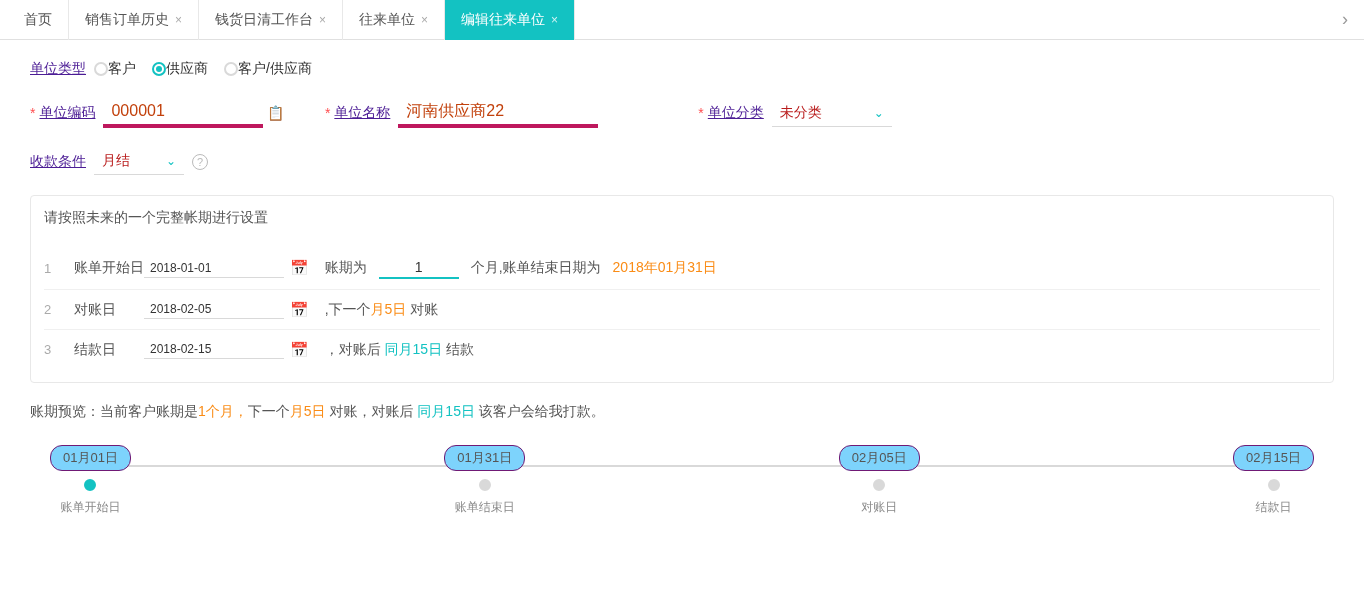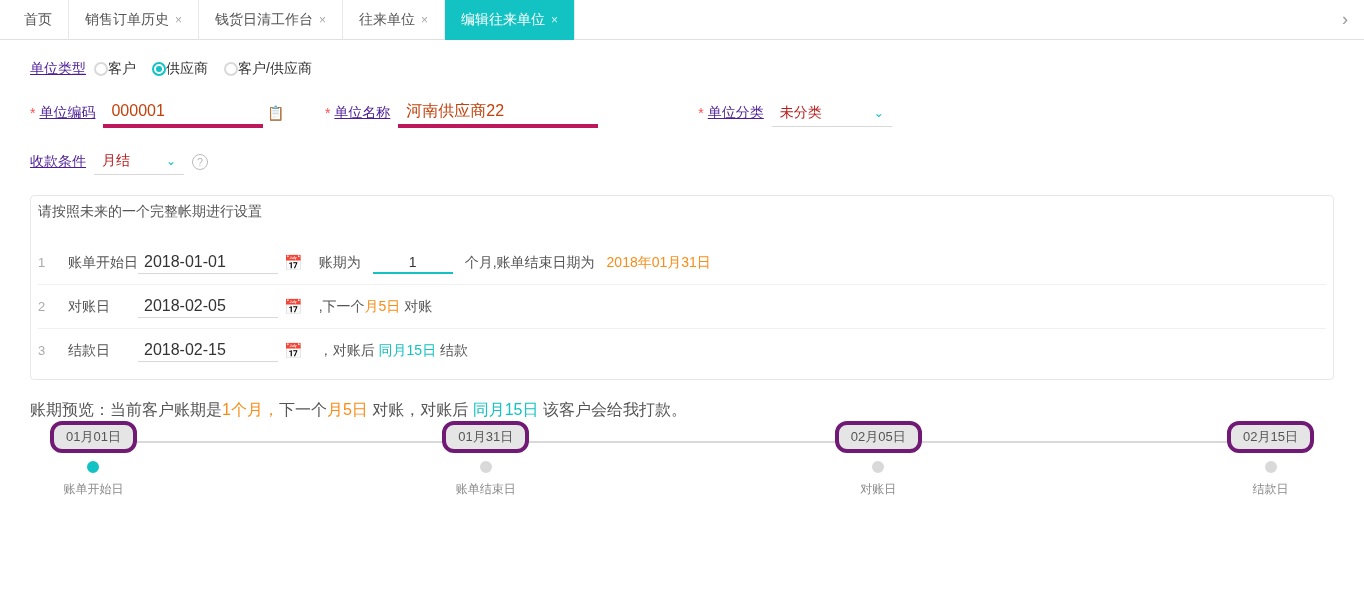--- a/index.html
+++ b/index.html
@@ -155,21 +155,21 @@
       justify-content: center;
       font-size: 11px;
       cursor: pointer;
       margin-left: 8px;
     }
 
     
     .card {
       border: 1px solid #e8e8e8;
       border-radius: 4px;
-      padding: 7px;
+      padding: 13px;
       margin-bottom: 20px;
       background: #fff;
     }
     .card-title {
       font-size: 14px;
       color: #555;
       margin-bottom: 20px;
     }
 
     
@@ -193,21 +193,21 @@
       color: #555;
     }
     .row-input-wrap {
       display: flex;
       align-items: center;
     }
     .row-input {
       border: none;
       border-bottom: 1px solid #d9d9d9;
       padding: 2px 6px;
-      font-size: 16px;
+      font-size: 12px;
       outline: none;
       width: 140px;
       color: #333;
     }
     .cal-icon {
       color: #13c2c2;
       margin-left: 6px;
       cursor: pointer;
       font-size: 15px;
     }
@@ -230,21 +230,22 @@
       outline: none;
       color: #333;
       text-align: center;
     }
     .highlight-orange { color: #fa8c16; }
     .highlight-teal { color: #13c2c2; }
 
     
     .preview-text {
       color: #555;
-      font-size: 16px;
+      font-size: 14px;
+      margin-bottom: 24px;
     }
     .timeline-items {
       display: flex;
       align-items: flex-start;
       width: 100%;
       justify-content: space-between;
       position: relative;
       z-index: 1;
     }
     .timeline-node {
@@ -256,22 +257,22 @@
       width: 12px;
       height: 12px;
       border-radius: 50%;
       background: #d9d9d9;
       border: 2px solid #d9d9d9;
       margin-bottom: 8px;
     }
     .t-dot.start { background: #13c2c2; border-color: #13c2c2; }
     .t-dot.end { background: #d9d9d9; border-color: #d9d9d9; }
     .t-pill {
-      background: #e5e5e5;
-      border: 4px solid #701a75;
+      background: #7dd3fc;
+      border: 1px solid #701a75;
       border-radius: 12px;
       padding: 3px 12px;
       font-size: 13px;
       color: #555;
       margin-bottom: 8px;
       white-space: nowrap;
     }
     .t-label {
       font-size: 12px;
       color: #888;

